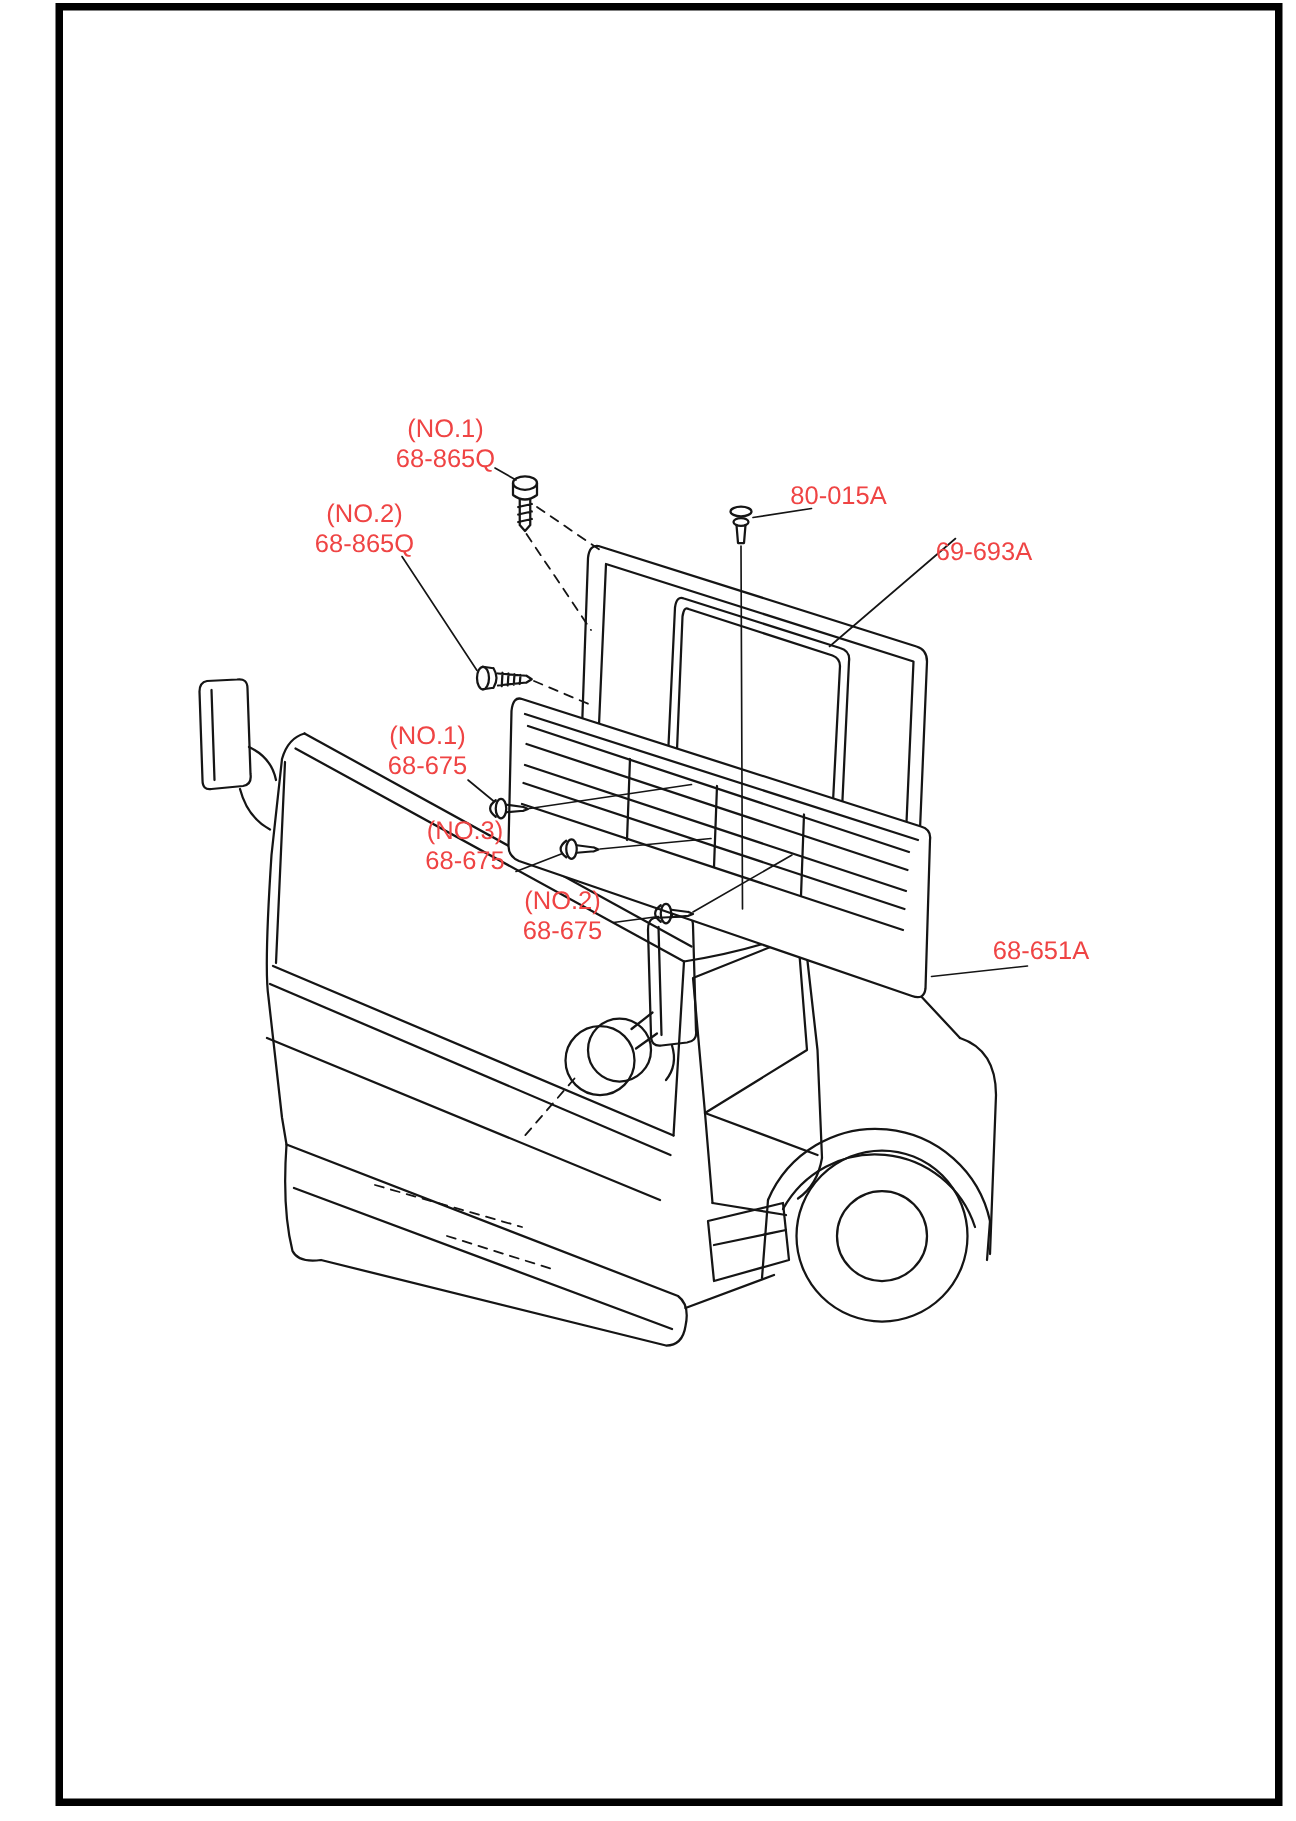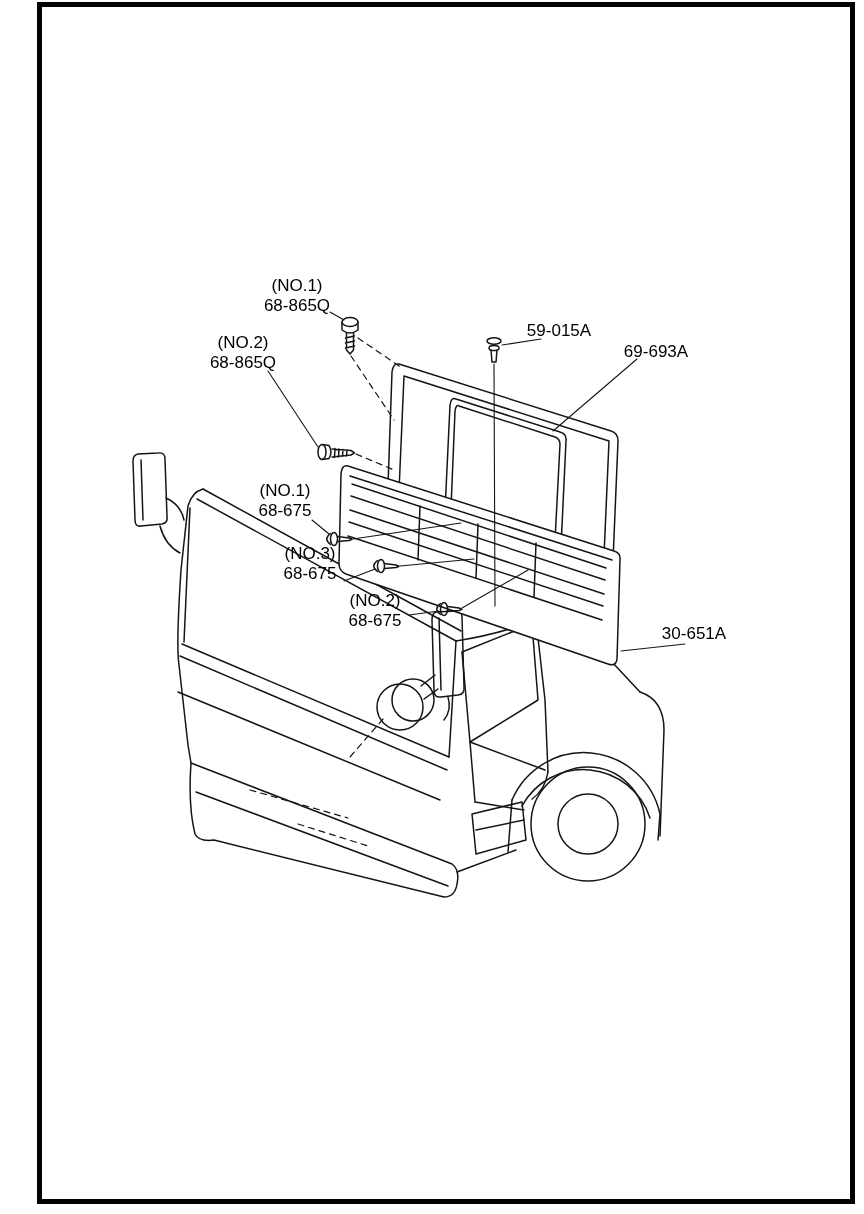--- a/index.html
+++ b/index.html
@@ -8,21 +8,21 @@
   .page-frame{position:absolute;left:37px;top:2px;width:818px;height:1202px;
        border:5px solid #000;box-sizing:border-box;}
   .art{position:absolute;left:0;top:0;}
   .ln path,.ln circle,.ln ellipse{fill:none;stroke:#151515;stroke-width:1.5;
        stroke-linecap:round;stroke-linejoin:round;}
   .ln .fillw{fill:#ffffff;}
   .ln .dash{stroke-dasharray:6 5;stroke-width:1.2;}
   g[data-name="leader-lines"] path{stroke-width:1.1;}
   g[data-name="leader-lines"] path.dash{stroke-dasharray:6 5;}
   .label{position:absolute;transform:translateX(-50%);text-align:center;
-       font-size:17px;line-height:20px;color:#000000;white-space:nowrap;}
+       font-size:17px;line-height:20px;color:#ef4444;white-space:nowrap;}
   .label span{display:block;}
 </style>
 </head>
 <body data-name="parts-catalog-page">
 
 <div class="page-frame" data-name="page-border-frame"></div>
 
 <svg class="art" viewBox="0 0 864 1214" width="864" height="1214" data-name="parts-diagram-canvas">
 
   <g class="ln" data-name="truck-cab-drawing">
@@ -165,37 +165,37 @@
   <span data-name="part-note">(NO.1)</span>
   <span data-name="part-number">68-865Q</span>
 </div>
 
 <div class="label" style="left:243px;top:333px" data-name="part-label-68-865Q-no2">
   <span data-name="part-note">(NO.2)</span>
   <span data-name="part-number">68-865Q</span>
 </div>
 
 <div class="label" style="left:559px;top:321px" data-name="part-label-68-015A">
-  <span data-name="part-number">59-015A</span>
-</div>
-
-<div class="label" style="left:656px;top:342px" data-name="part-label-69-693A">
+  <span data-name="part-number">80-015A</span>
+</div>
+
+<div class="label" style="left:656px;top:358px" data-name="part-label-69-693A">
   <span data-name="part-number">69-693A</span>
 </div>
 
 <div class="label" style="left:285px;top:481px" data-name="part-label-68-675-no1">
   <span data-name="part-note">(NO.1)</span>
   <span data-name="part-number">68-675</span>
 </div>
 
 <div class="label" style="left:310px;top:544px" data-name="part-label-68-675-no3">
   <span data-name="part-note">(NO.3)</span>
   <span data-name="part-number">68-675</span>
 </div>
 
 <div class="label" style="left:375px;top:591px" data-name="part-label-68-675-no2">
   <span data-name="part-note">(NO.2)</span>
   <span data-name="part-number">68-675</span>
 </div>
 
 <div class="label" style="left:694px;top:624px" data-name="part-label-68-651A">
-  <span data-name="part-number">30-651A</span>
+  <span data-name="part-number">68-651A</span>
 </div>
 
 </body></html>

